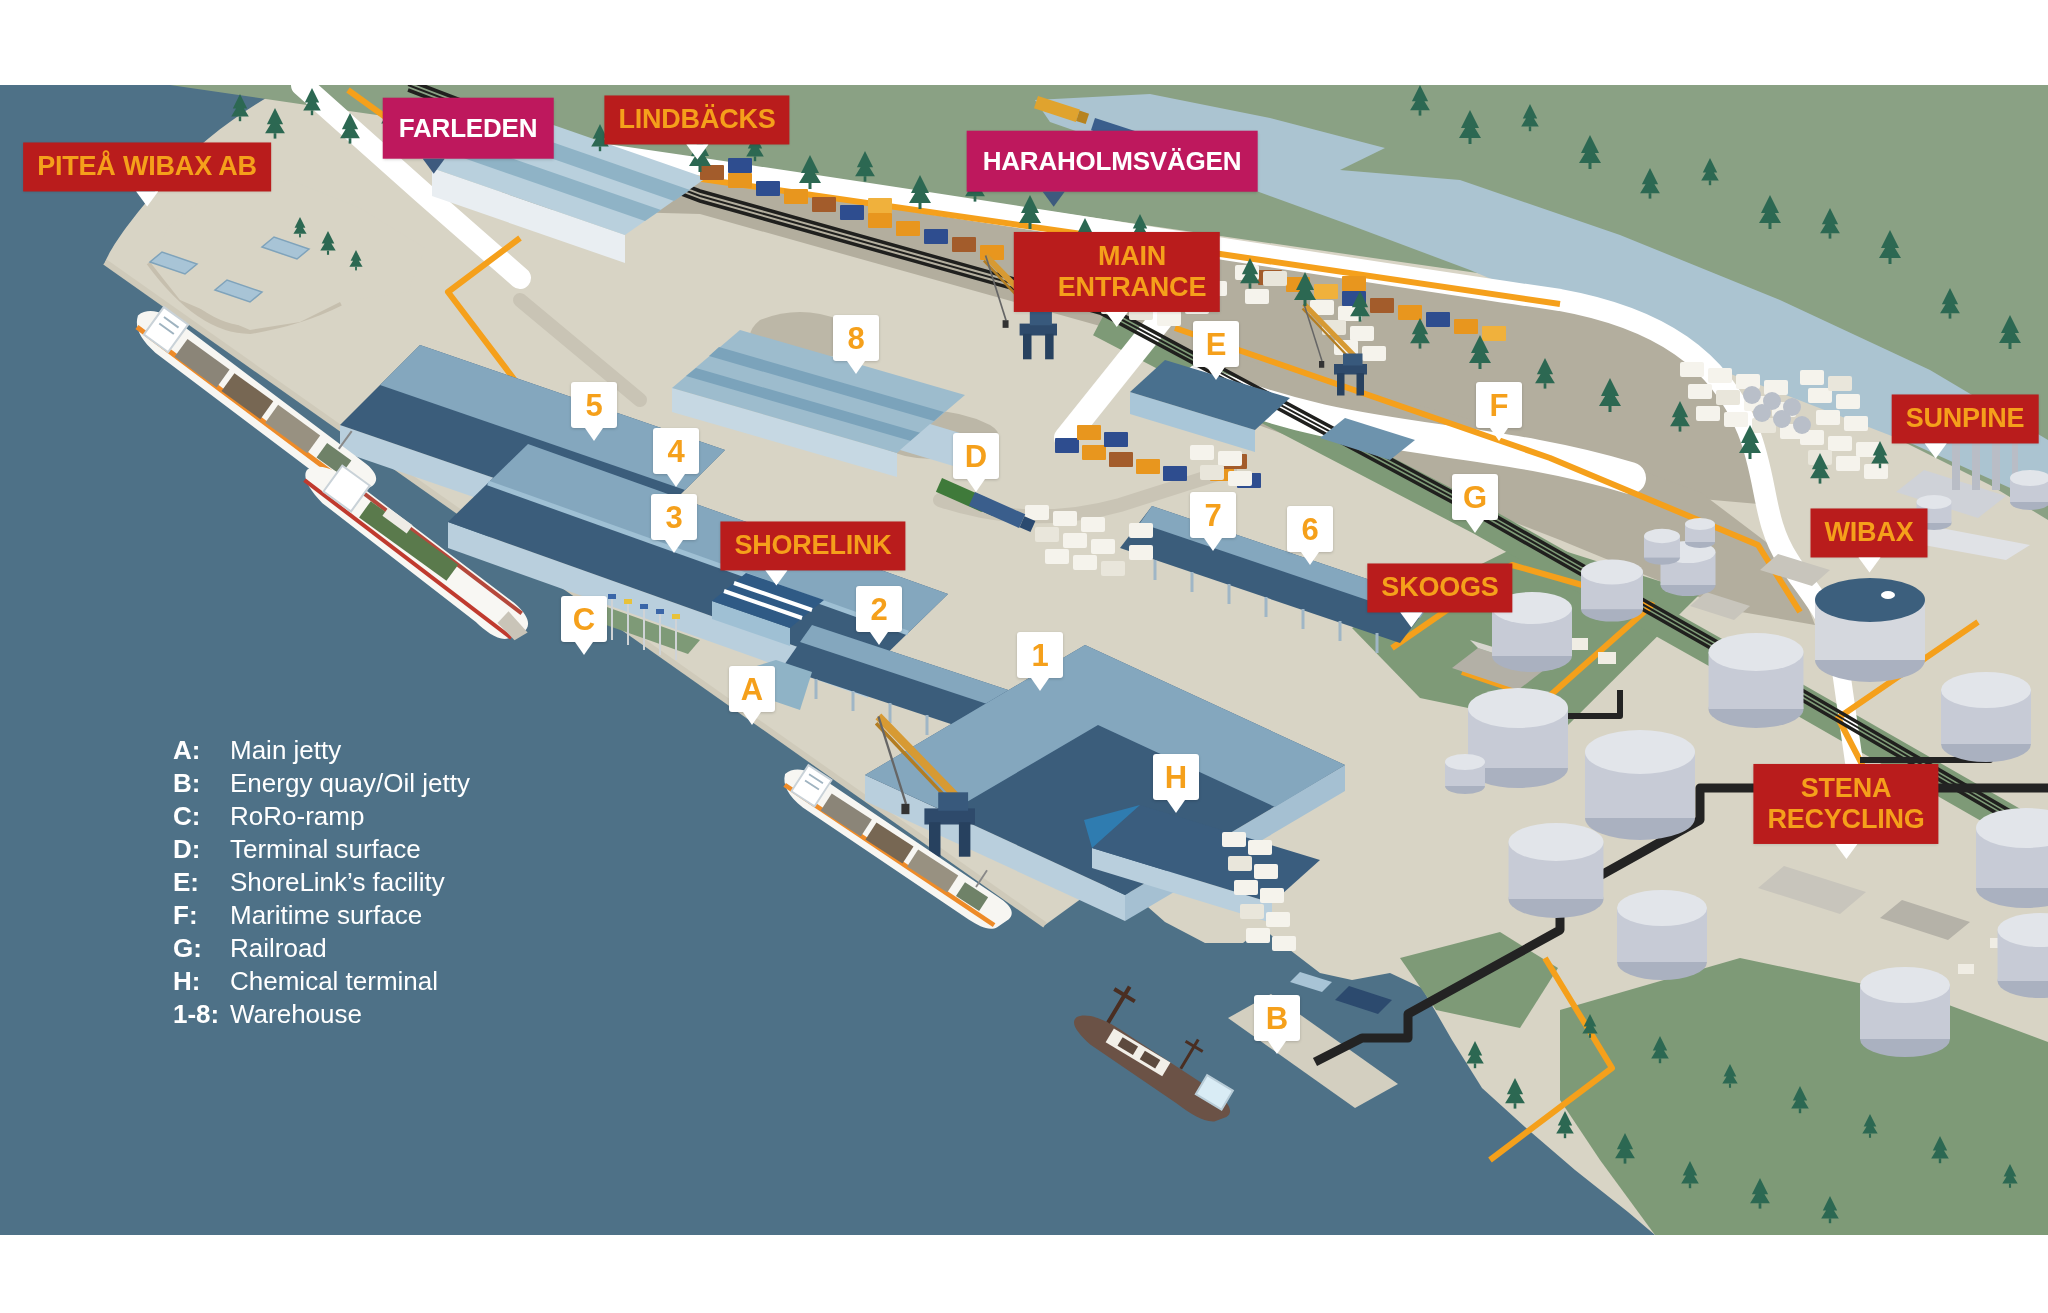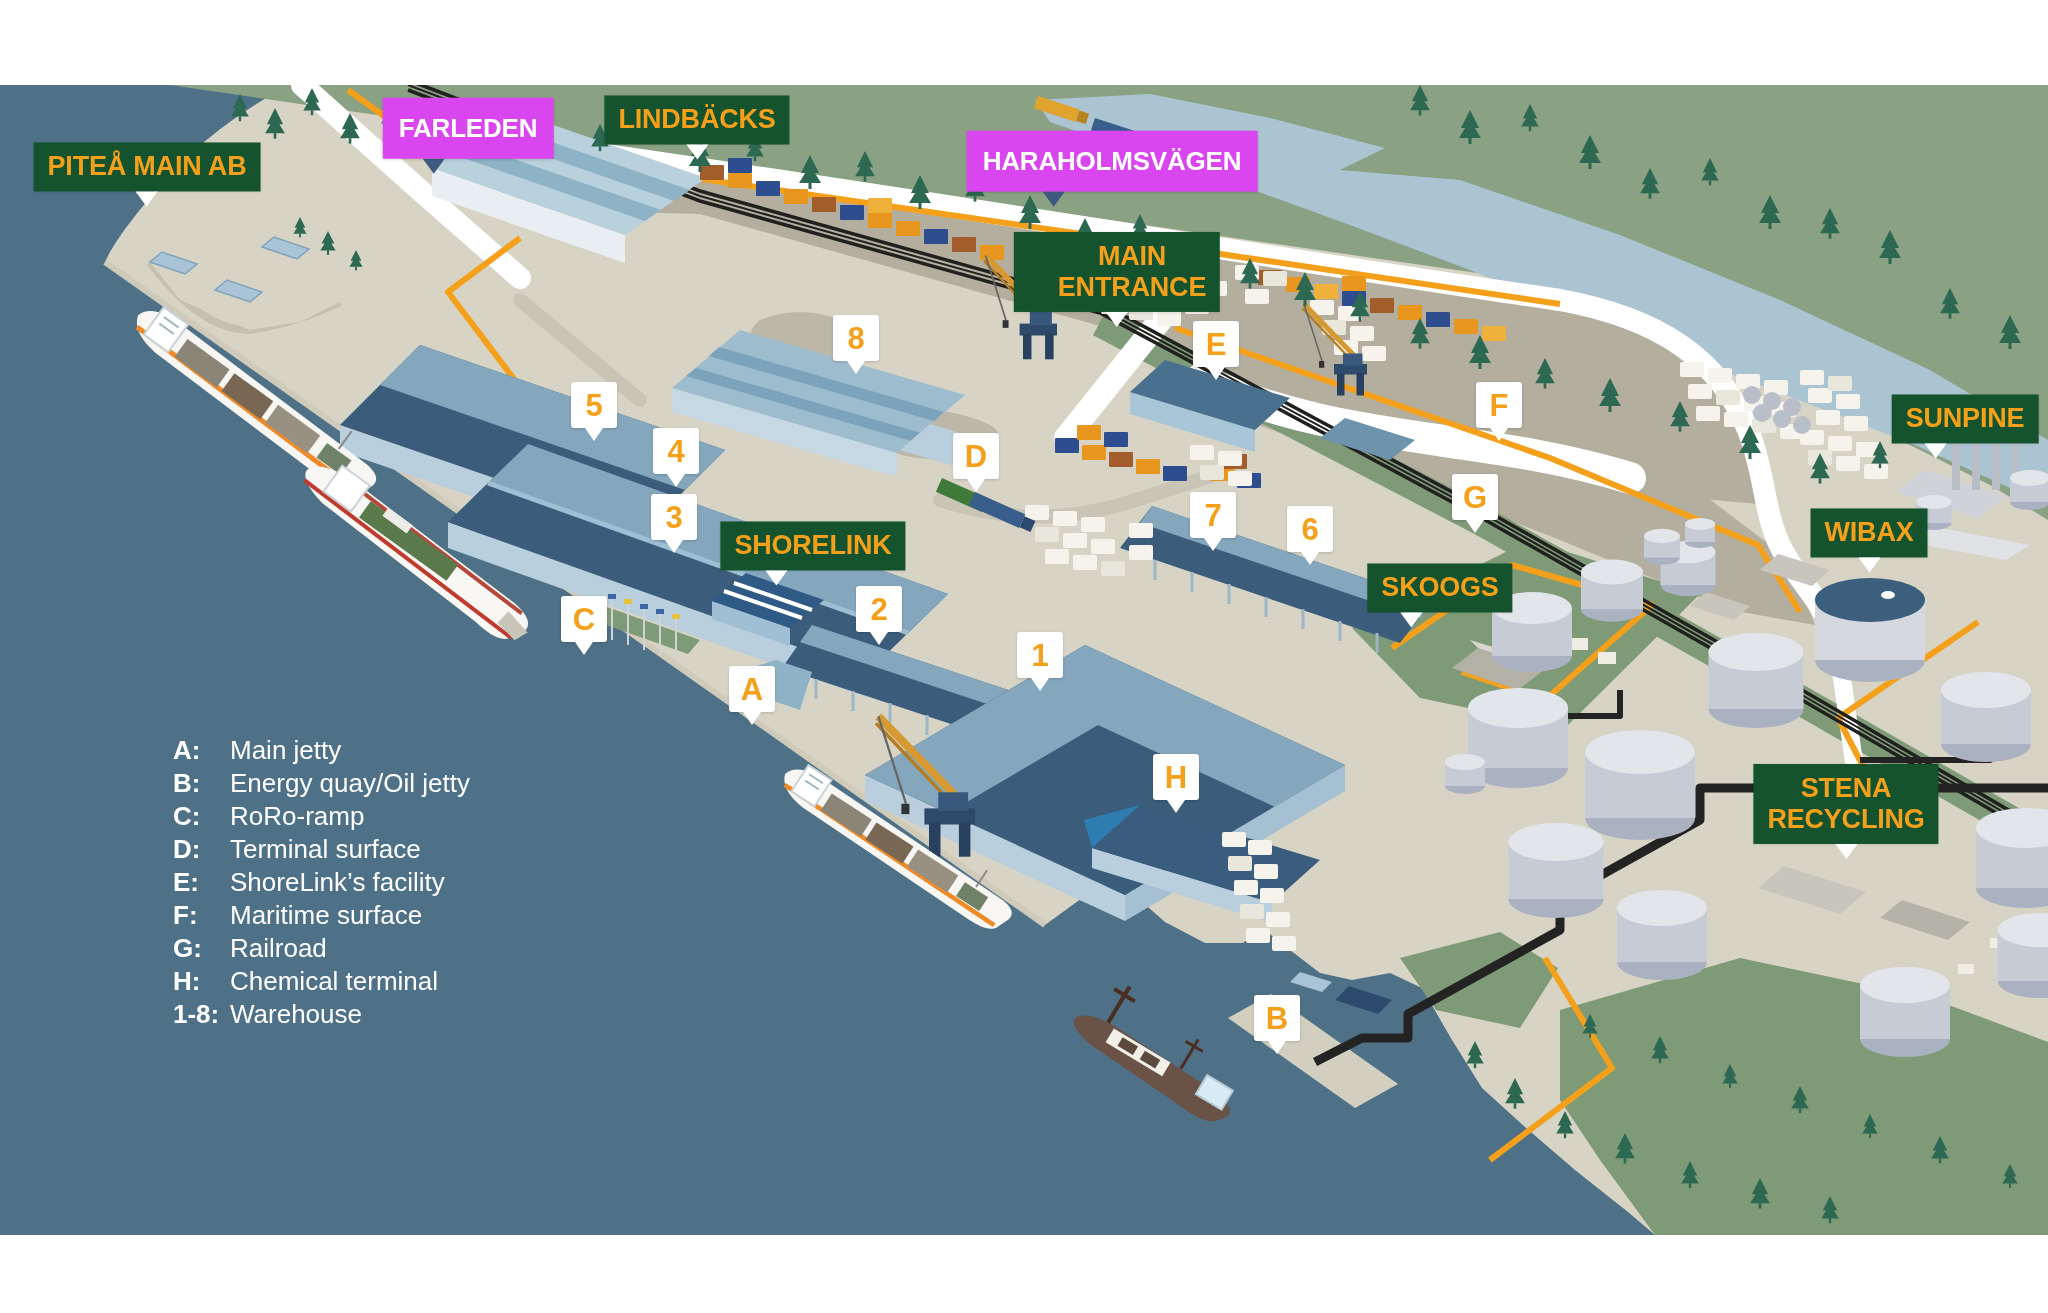--- a/index.html
+++ b/index.html
@@ -15,34 +15,34 @@
     box-shadow:0 1px 3px rgba(0,0,0,.18);
   }
   .marker::after{
     content:"";position:absolute;top:100%;left:50%;margin-left:-9px;
     border-left:9px solid transparent;border-right:9px solid transparent;
     border-top:13px solid #fff;
   }
   
   .clabel{
     position:absolute;transform:translate(-50%,-50%);
-    background:#14532d;color:#f5a01b;font-weight:700;font-size:27px;
+    background:#b91c1c;color:#f5a01b;font-weight:700;font-size:27px;
     letter-spacing:-.2px;line-height:1.15;text-align:center;
     padding:9px 14px;white-space:pre-line;
     box-shadow:0 1px 3px rgba(0,0,0,.15);
   }
   .clabel::after,.rlabel::after{
     content:"";position:absolute;top:100%;left:50%;margin-left:-11px;
     border-left:11px solid transparent;border-right:11px solid transparent;
     border-top:15px solid #fff;
   }
   
   .rlabel{
     position:absolute;transform:translate(-50%,-50%);
-    background:#d946ef;color:#fff;font-weight:700;font-size:26px;
+    background:#be185d;color:#fff;font-weight:700;font-size:26px;
     letter-spacing:-.2px;line-height:1.1;text-align:center;
     padding:16px 16px;white-space:pre-line;
     box-shadow:0 1px 3px rgba(0,0,0,.2);
   }
   .rlabel::after{border-top-color:#3d5a7e;}
   .tail-left::after{left:30%;}
   
   .legend{position:absolute;left:173px;top:734px;color:#fff;font-size:26px;line-height:33px;}
   .legend-row{display:flex;}
   .legend-key{font-weight:700;width:57px;flex:none;white-space:nowrap;}
@@ -542,21 +542,21 @@
         <use href="#tree" transform="translate(1870,1135) scale(0.7)"></use>
     <use href="#tree" transform="translate(1940,1160) scale(0.8)"></use>
         <use href="#tree" transform="translate(2010,1185) scale(0.7)"></use>
   </g>
 
   <rect x="0" y="0" width="2048" height="85" fill="#ffffff"></rect>
   <rect x="0" y="1235" width="2048" height="78" fill="#ffffff"></rect>
 </svg>
 
 <div class="layer" id="labels-layer">
-      <div class="clabel" style="left: 147px; top: 167px;">PITEÅ MAIN AB</div>
+      <div class="clabel" style="left: 147px; top: 167px;">PITEÅ WIBAX AB</div>
       <div class="clabel" style="left: 697px; top: 120px;">LINDBÄCKS</div>
       <div class="clabel" style="left: 1117px; top: 272px; padding-left: 44px;">MAIN
 ENTRANCE</div>
       <div class="clabel tail-left" style="left: 813px; top: 546px;">SHORELINK</div>
       <div class="clabel tail-left" style="left: 1440px; top: 588px;">SKOOGS</div>
       <div class="clabel tail-left" style="left: 1965px; top: 419px;">SUNPINE</div>
       <div class="clabel" style="left: 1869px; top: 533px;">WIBAX</div>
       <div class="clabel" style="left: 1846px; top: 804px;">STENA
 RECYCLING</div>
       <div class="rlabel tail-left" style="left: 468px; top: 128px;">FARLEDEN</div>

